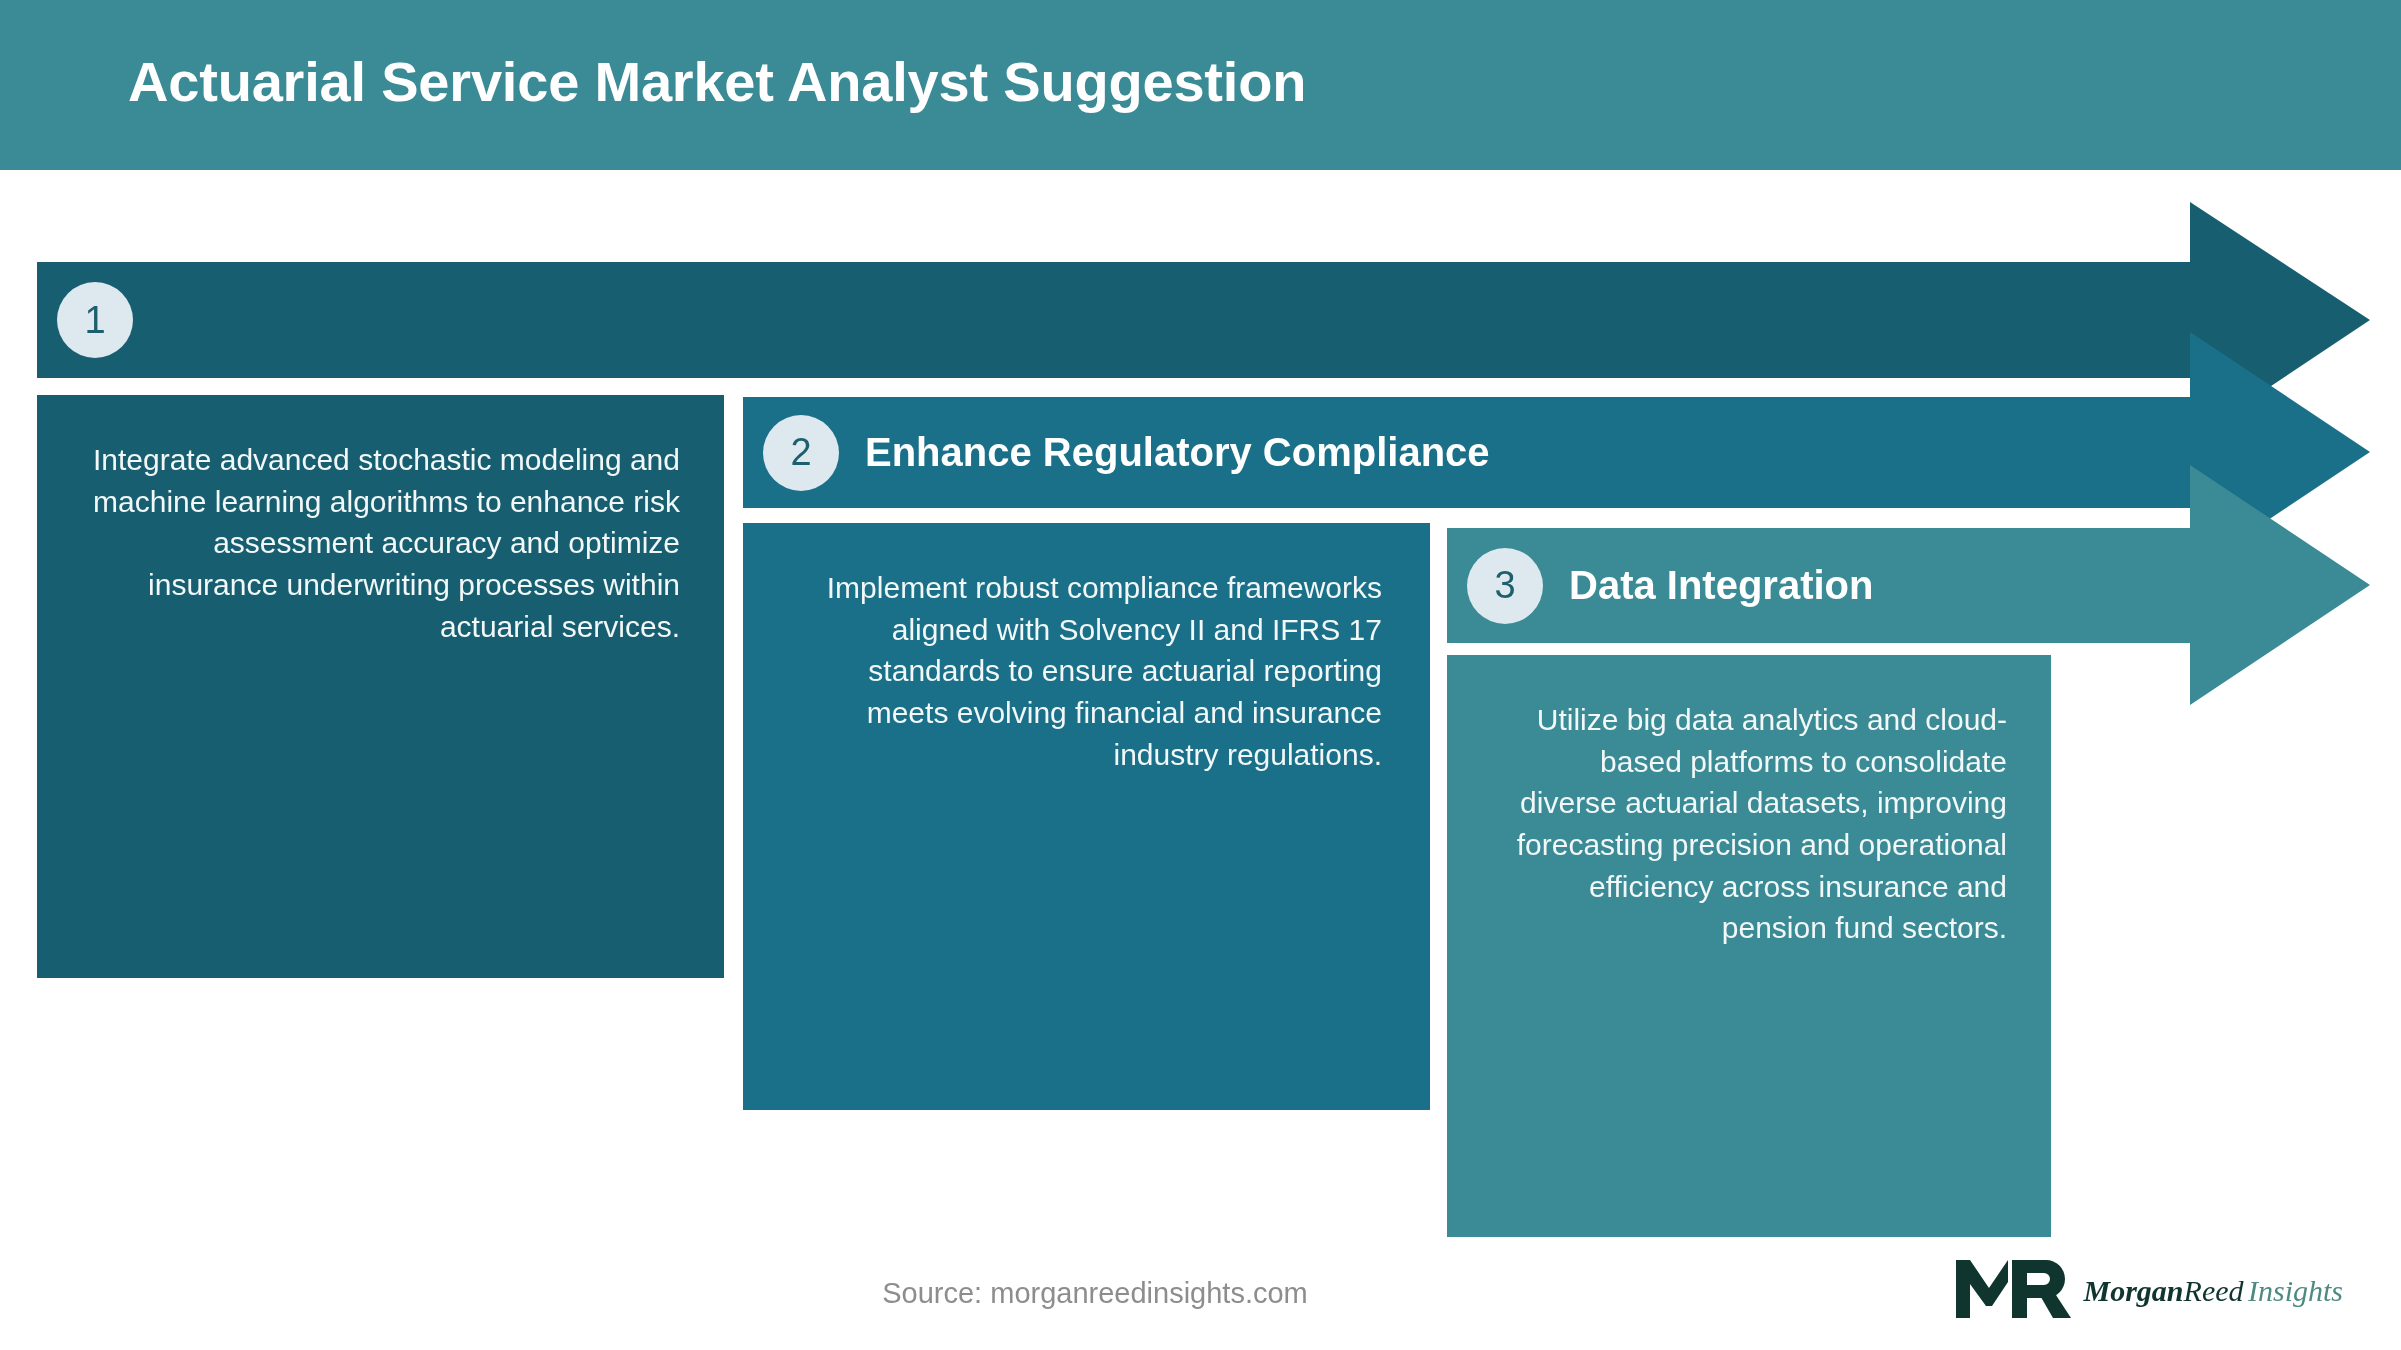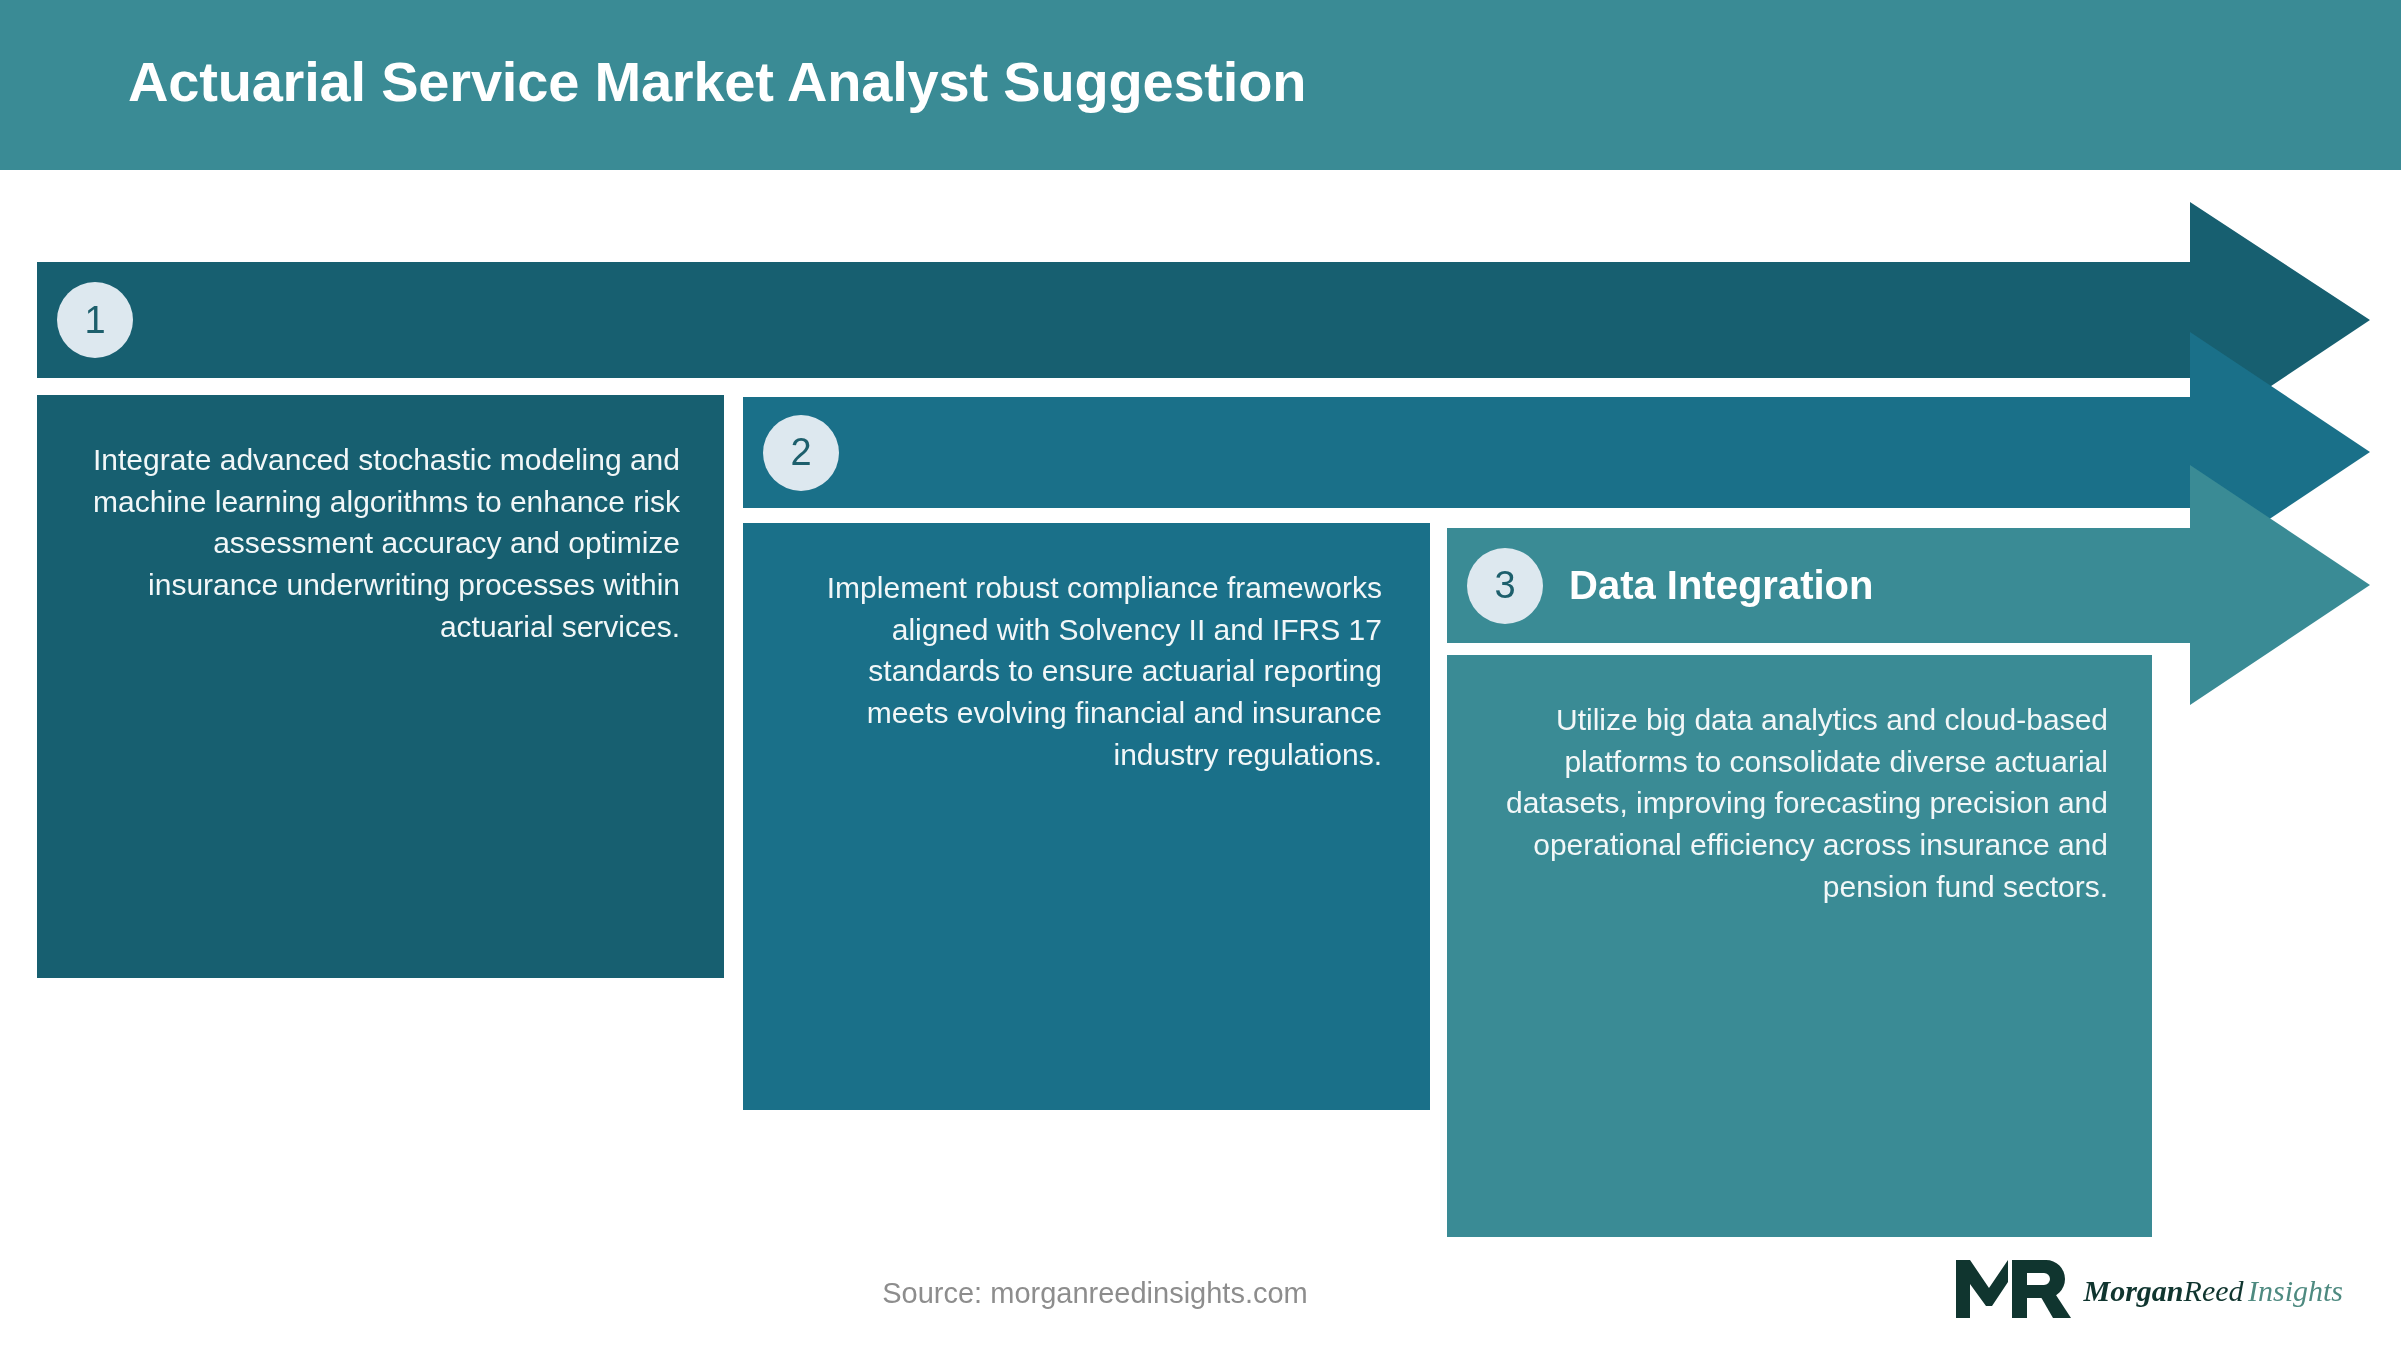--- a/index.html
+++ b/index.html
@@ -98,21 +98,21 @@
     padding: 44px 44px 20px 44px;
   }
   #card-2 {
     left: 743px; top: 523px;
     width: 687px; height: 587px;
     background: #1a7089;
     padding: 44px 48px 20px 58px;
   }
   #card-3 {
     left: 1447px; top: 655px;
-    width: 705px; height: 582px;
+    width: 604px; height: 582px;
     background: #3a8b95;
     padding: 44px 44px 20px 54px;
   }
 
   
   #source-note {
     position: absolute;
     left: 0;
     top: 1277px;
     width: 2190px;
@@ -162,20 +162,21 @@
 
     <polygon id="arrow-poly-3" points="1447,528 2190,528 2190,465 2370,585 2190,705 2190,643 1447,643" fill="#3a8b95"></polygon>
   </svg>
 </div>
 
 <div class="row-banner" id="banner-1">
   <div class="num-badge" style="background: rgb(221, 232, 239); color: rgb(29, 95, 108);">1</div>
 </div>
 <div class="row-banner" id="banner-2">
   <div class="num-badge" style="background: rgb(221, 232, 239); color: rgb(29, 95, 108);">2</div>
+  <div class="row-heading">Enhance Regulatory Compliance</div>
 </div>
 <div class="row-banner" id="banner-3">
   <div class="num-badge" style="background: rgb(221, 232, 239); color: rgb(29, 95, 108);">3</div>
   <div class="row-heading">Data Integration</div>
 </div>
 
 <div class="body-card" id="card-1" style="background: rgb(23, 95, 112);">
   <div class="body-text">Integrate advanced stochastic modeling and machine learning algorithms to enhance risk assessment accuracy and optimize insurance underwriting processes within actuarial services.</div>
 </div>
 <div class="body-card" id="card-2" style="background: rgb(26, 112, 137); padding-left: 36px;">

